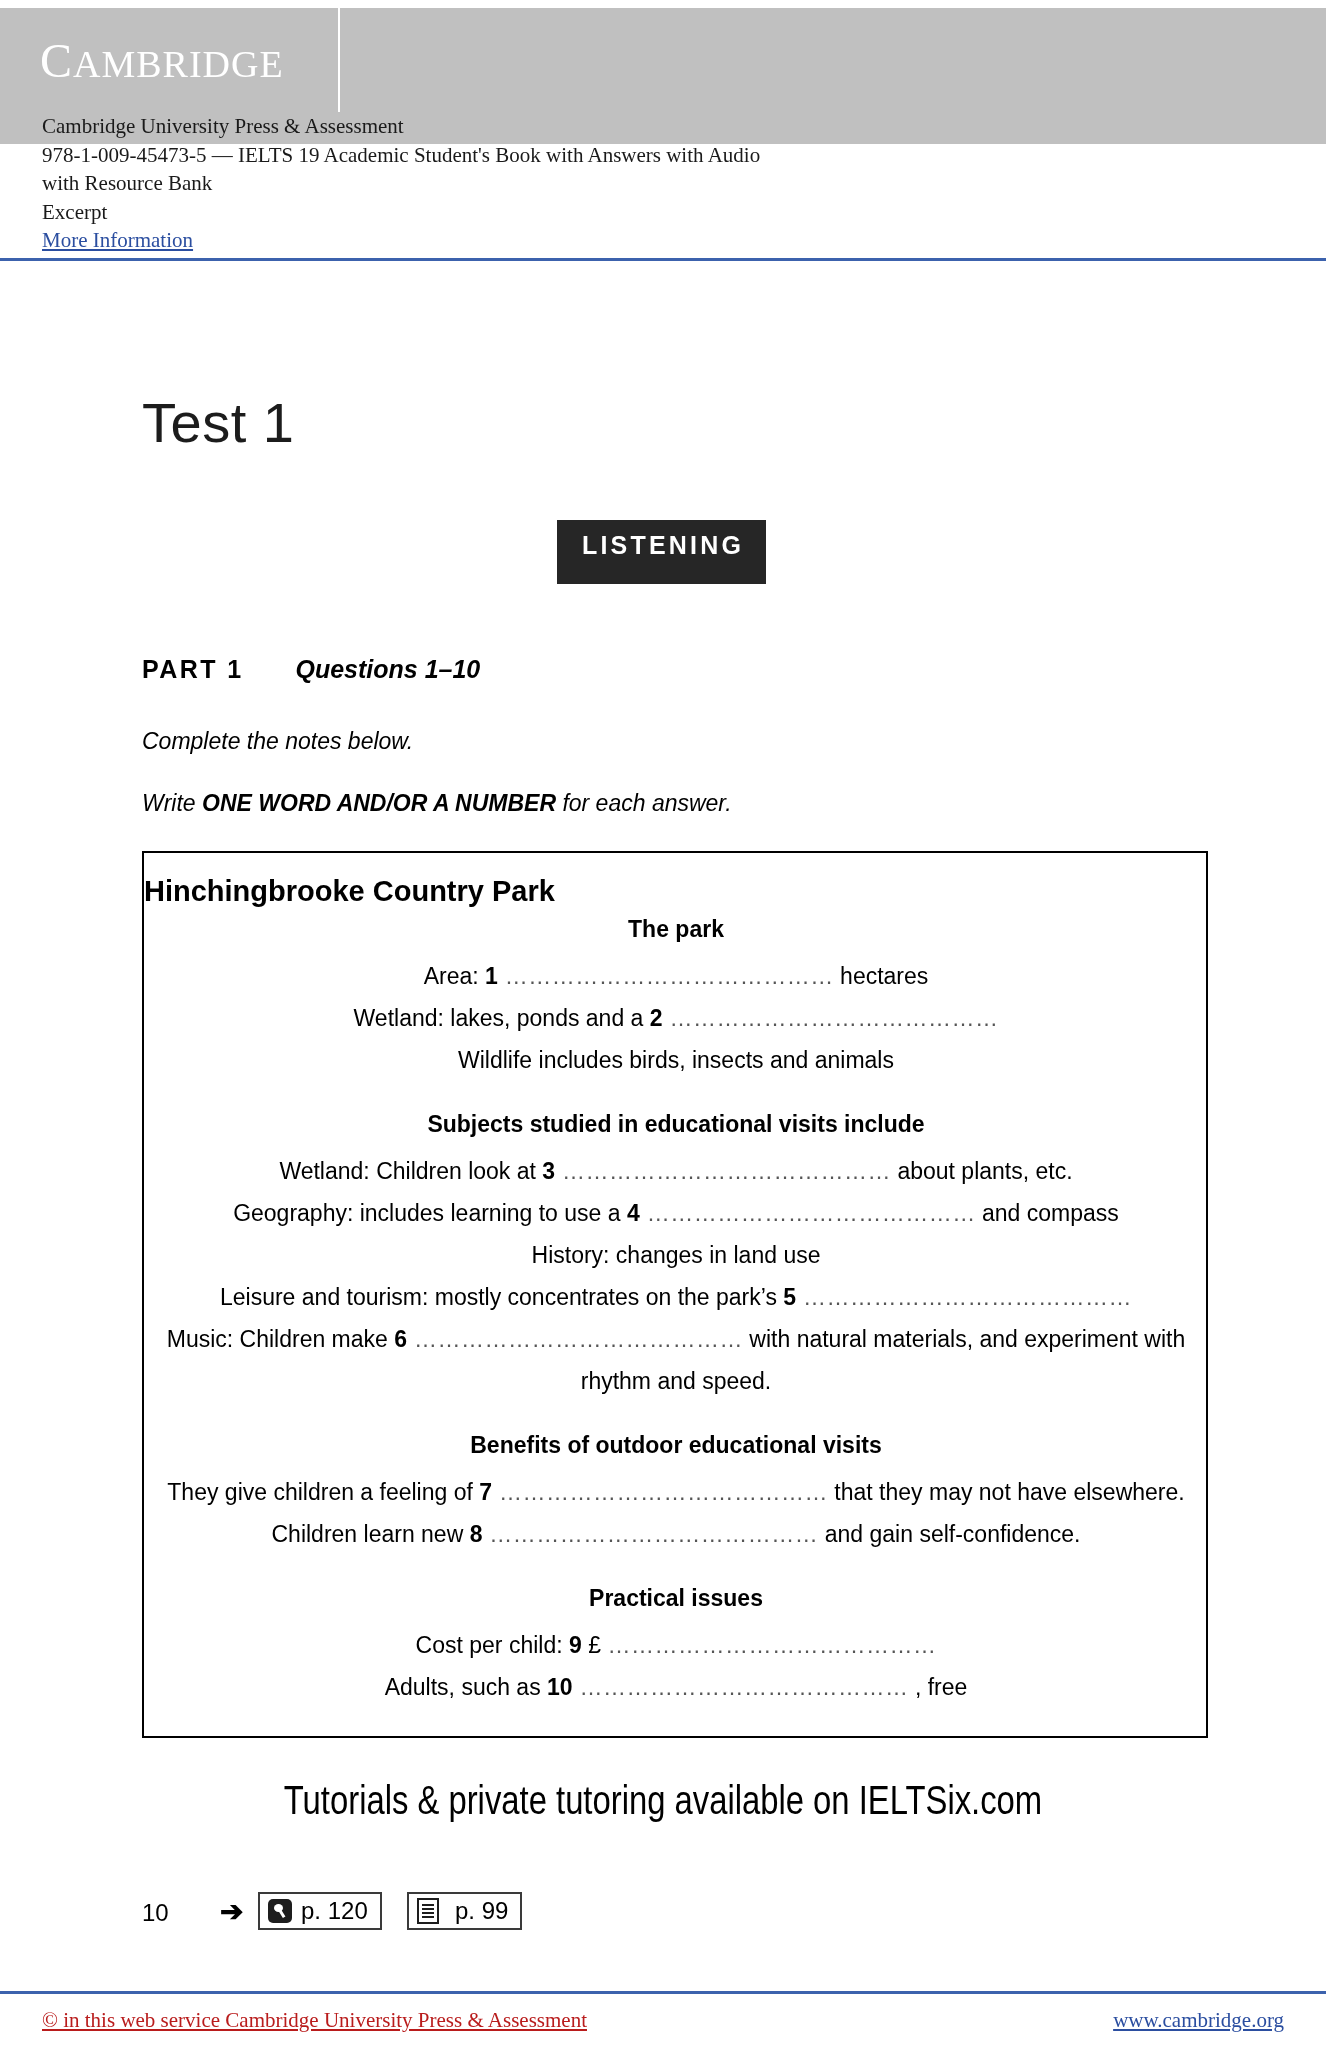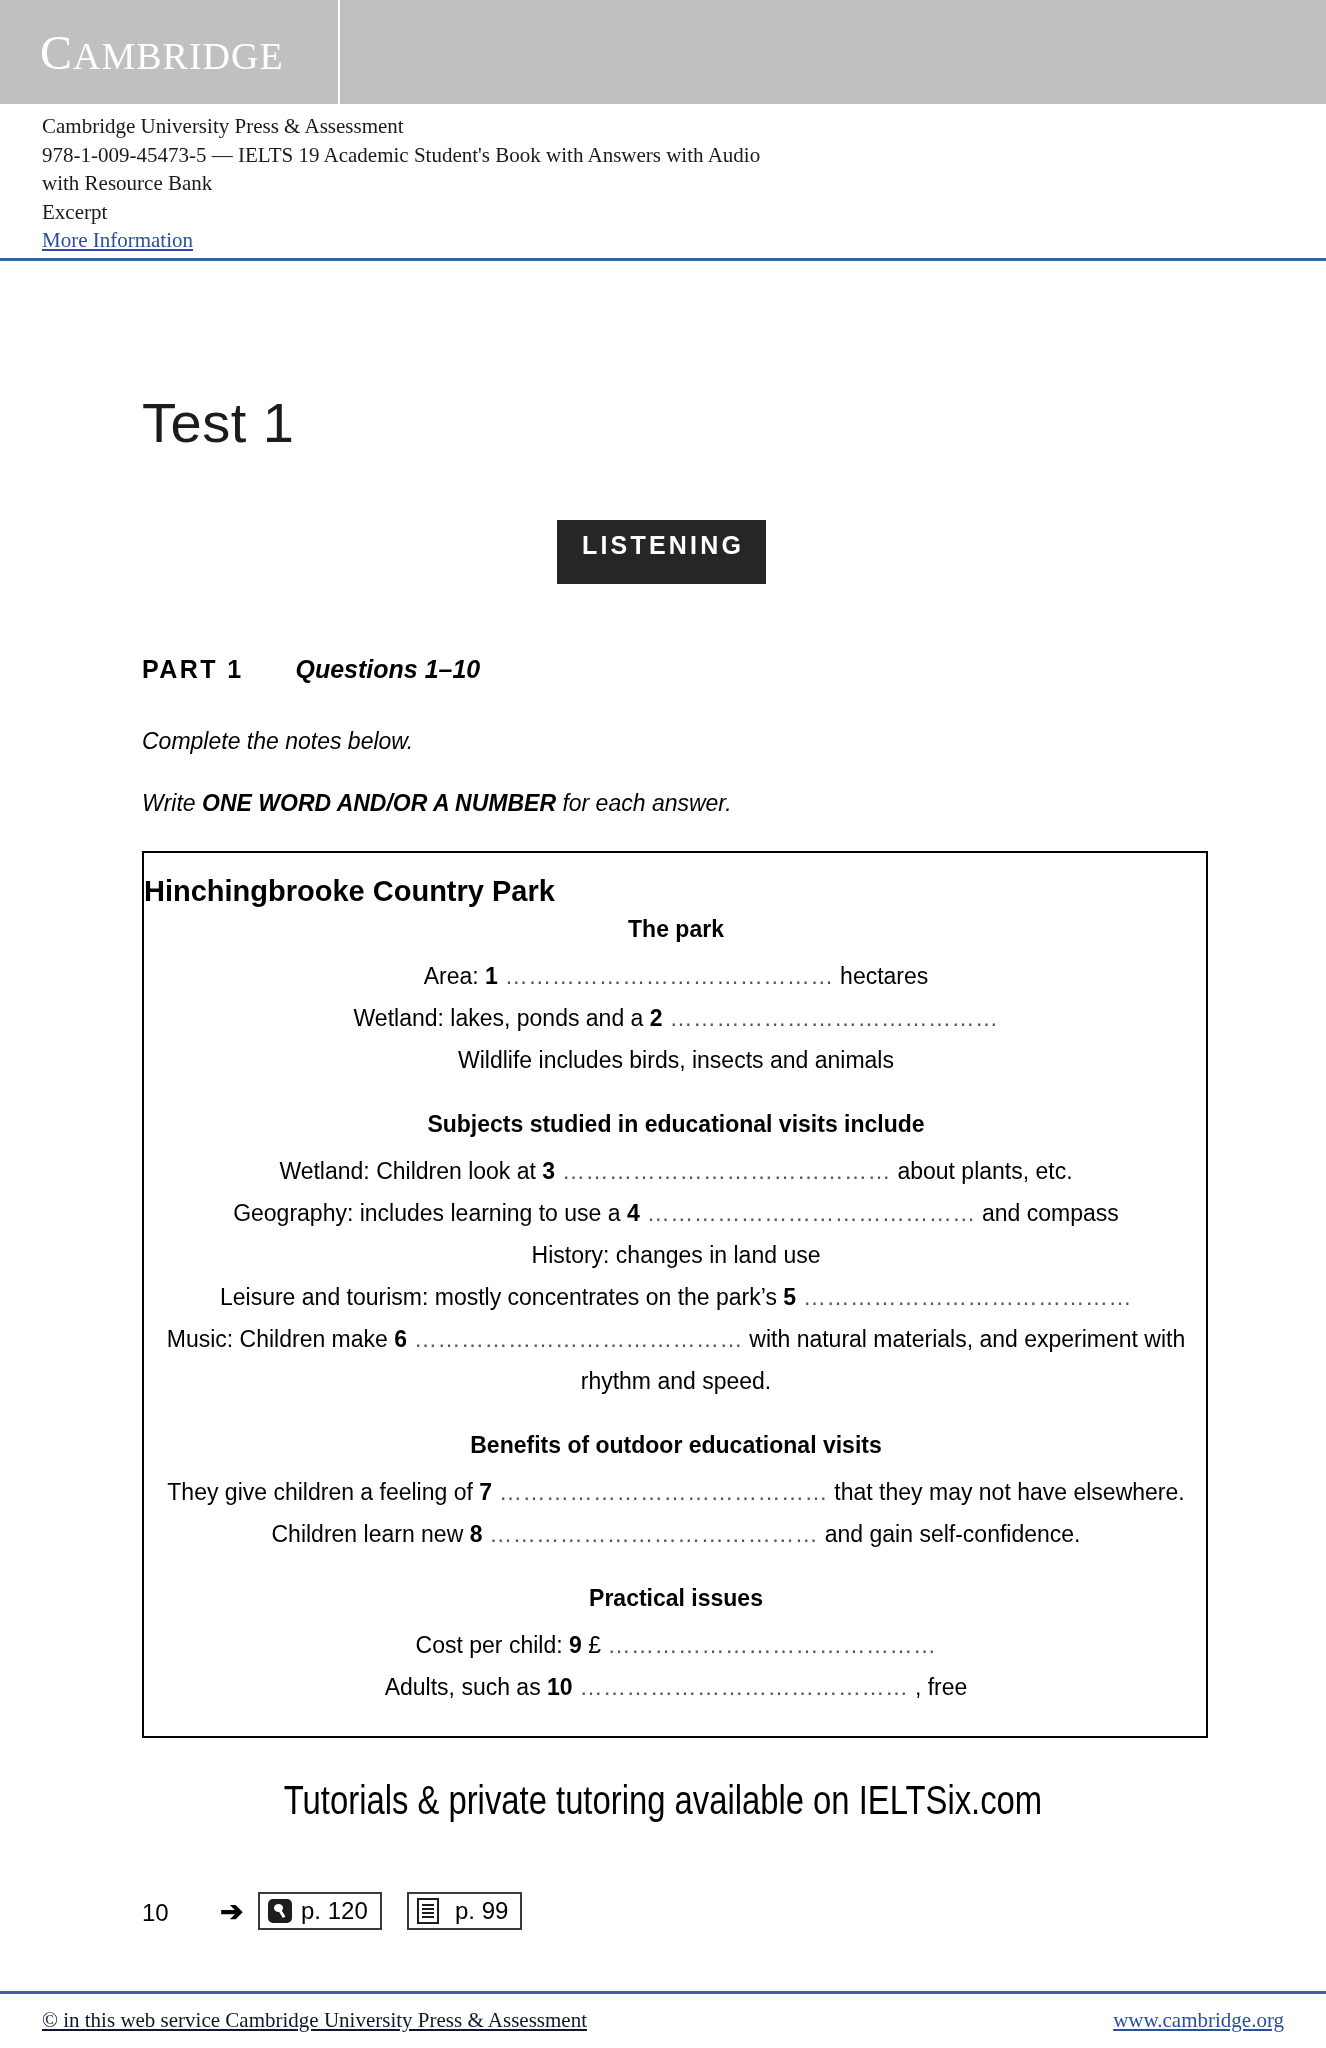--- a/index.html
+++ b/index.html
@@ -12,23 +12,23 @@
     height: 2048px;
     position: relative;
     font-family: "Liberation Sans", sans-serif;
     color: #000000;
     overflow: hidden;
   }
 
   
   .top-banner {
     position: absolute;
-    left: 0; top: 0;
-    width: 1326px;
-    height: 104px;
+    left: 0; top: 8px;
+    width: 1326px;
+    height: 136px;
     background: #c0c0c0;
   }
   .banner-logo-cell {
     position: absolute;
     left: 0; top: 0;
     width: 340px;
     height: 104px;
     border-right: 2px solid #ffffff;
     box-sizing: border-box;
     display: flex;
@@ -270,21 +270,21 @@
     width: 1326px;
     height: 3px;
     background: #3c62ad;
   }
   .footer-left {
     position: absolute;
     left: 42px;
     top: 2008px;
     font-family: "Liberation Serif", serif;
     font-size: 21px;
-    color: #0f172a;
+    color: #b91c1c;
     text-decoration: underline;
     white-space: nowrap;
     cursor: pointer;
   }
   .footer-right {
     position: absolute;
     right: 42px;
     top: 2008px;
     font-family: "Liberation Serif", serif;
     font-size: 21px;

